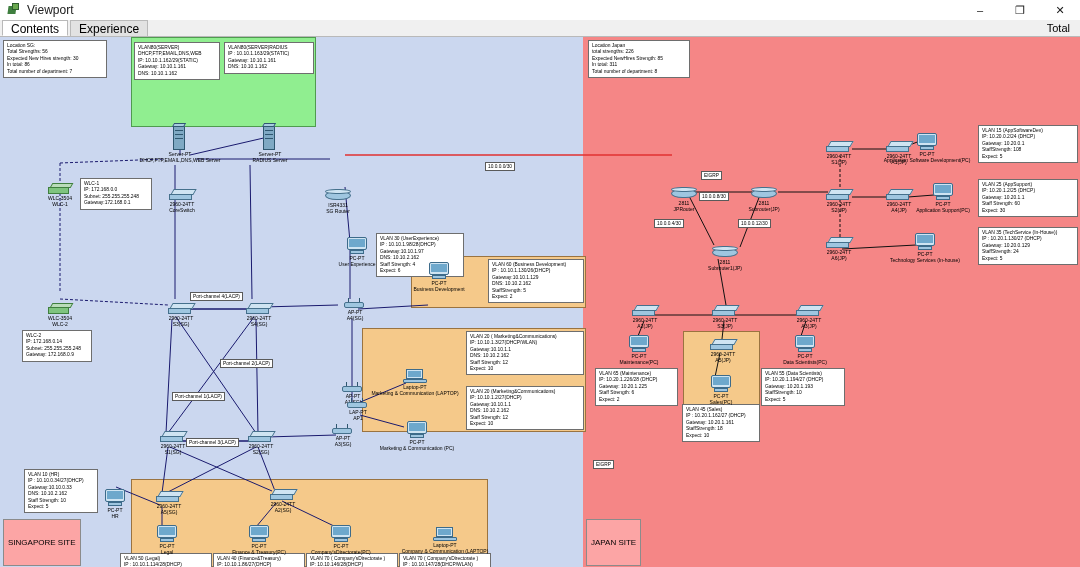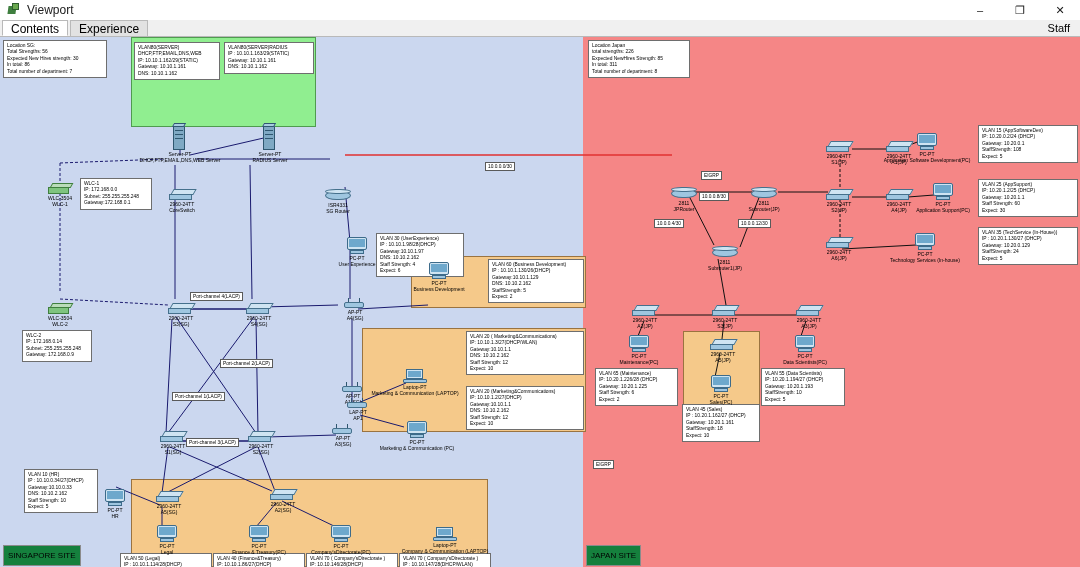--- a/index.html
+++ b/index.html
@@ -58,21 +58,21 @@
     background: #c9d6ee; overflow: hidden;
   }
   .zone {
     position: absolute; top: 0; height: 530px;
   }
   .zone.sg { left: 0; width: 583px; background: #cbd7ef; }
   .zone.jp { left: 583px; width: 497px; background: #f58686; }
 
   .zone-tag {
     position: absolute; bottom: 1px; font-size: 8px; color: #000;
-    background: #15803d; border: 1px solid #8b8b8b; padding: 5px 4px;
+    background: #fca5a5; border: 1px solid #8b8b8b; padding: 18px 4px;
     line-height: 9px;
   }
   .zone-tag.sg { left: 3px; }
   .zone-tag.jp { left: 586px; }
 
   .greenblock {
     position: absolute; background: #90ee90; border: 1px solid #4f9b4f;
   }
 
   
@@ -208,21 +208,21 @@
     <div class="winbtns">
       <div class="winbtn">–</div>
       <div class="winbtn">❐</div>
       <div class="winbtn close">✕</div>
     </div>
   </div>
 
   <div class="tabbar">
     <div class="tab active">Contents</div>
     <div class="tab">Experience</div>
-    <div class="backlink">Staff</div>
+    <div class="backlink">Total</div>
   </div>
 
   <div class="canvas">
     <div class="zone sg"></div>
     <div class="zone jp"></div>
 
     <div class="greenblock" style="left:131px;top:0px;width:185px;height:90px;"></div>
 
     <div class="orangebox" style="left:411px;top:219px;width:175px;height:52px;"></div>
     <div class="orangebox" style="left:362px;top:291px;width:224px;height:104px;"></div>

